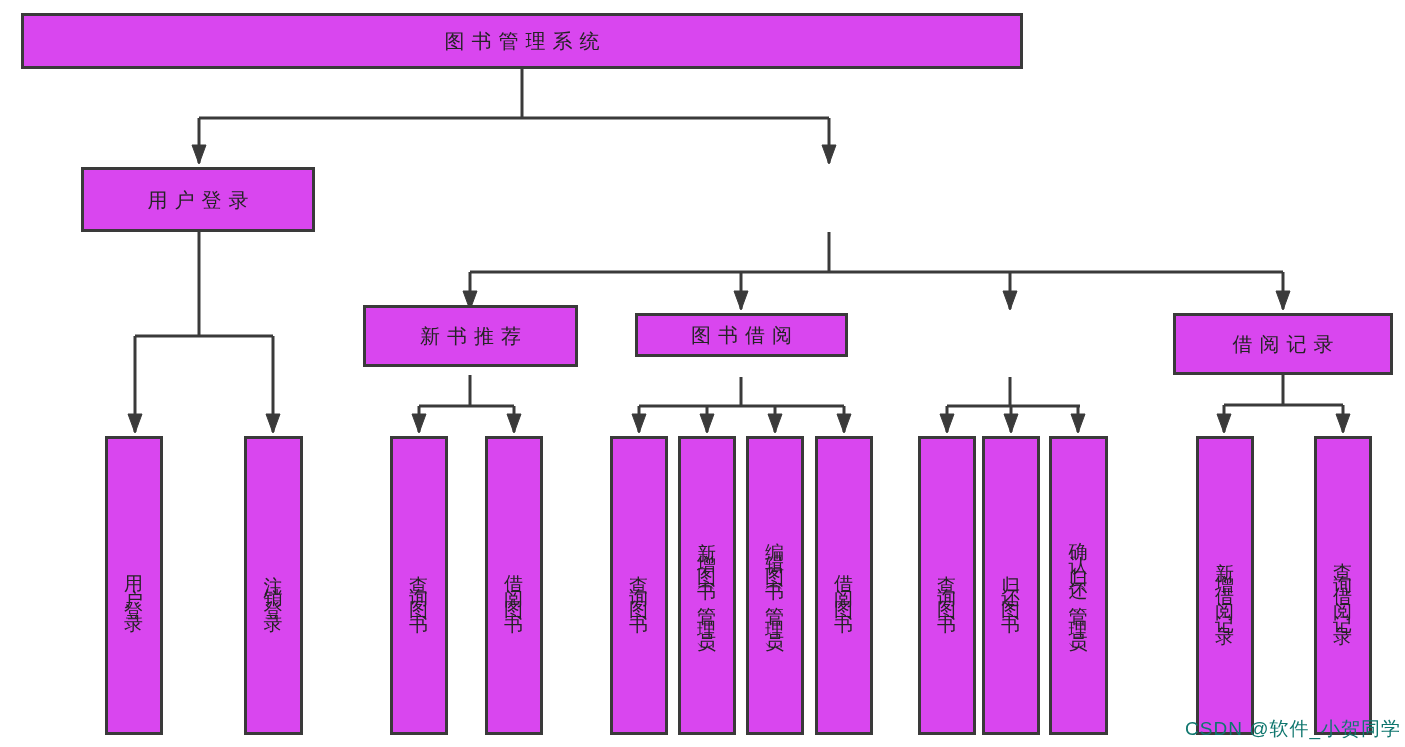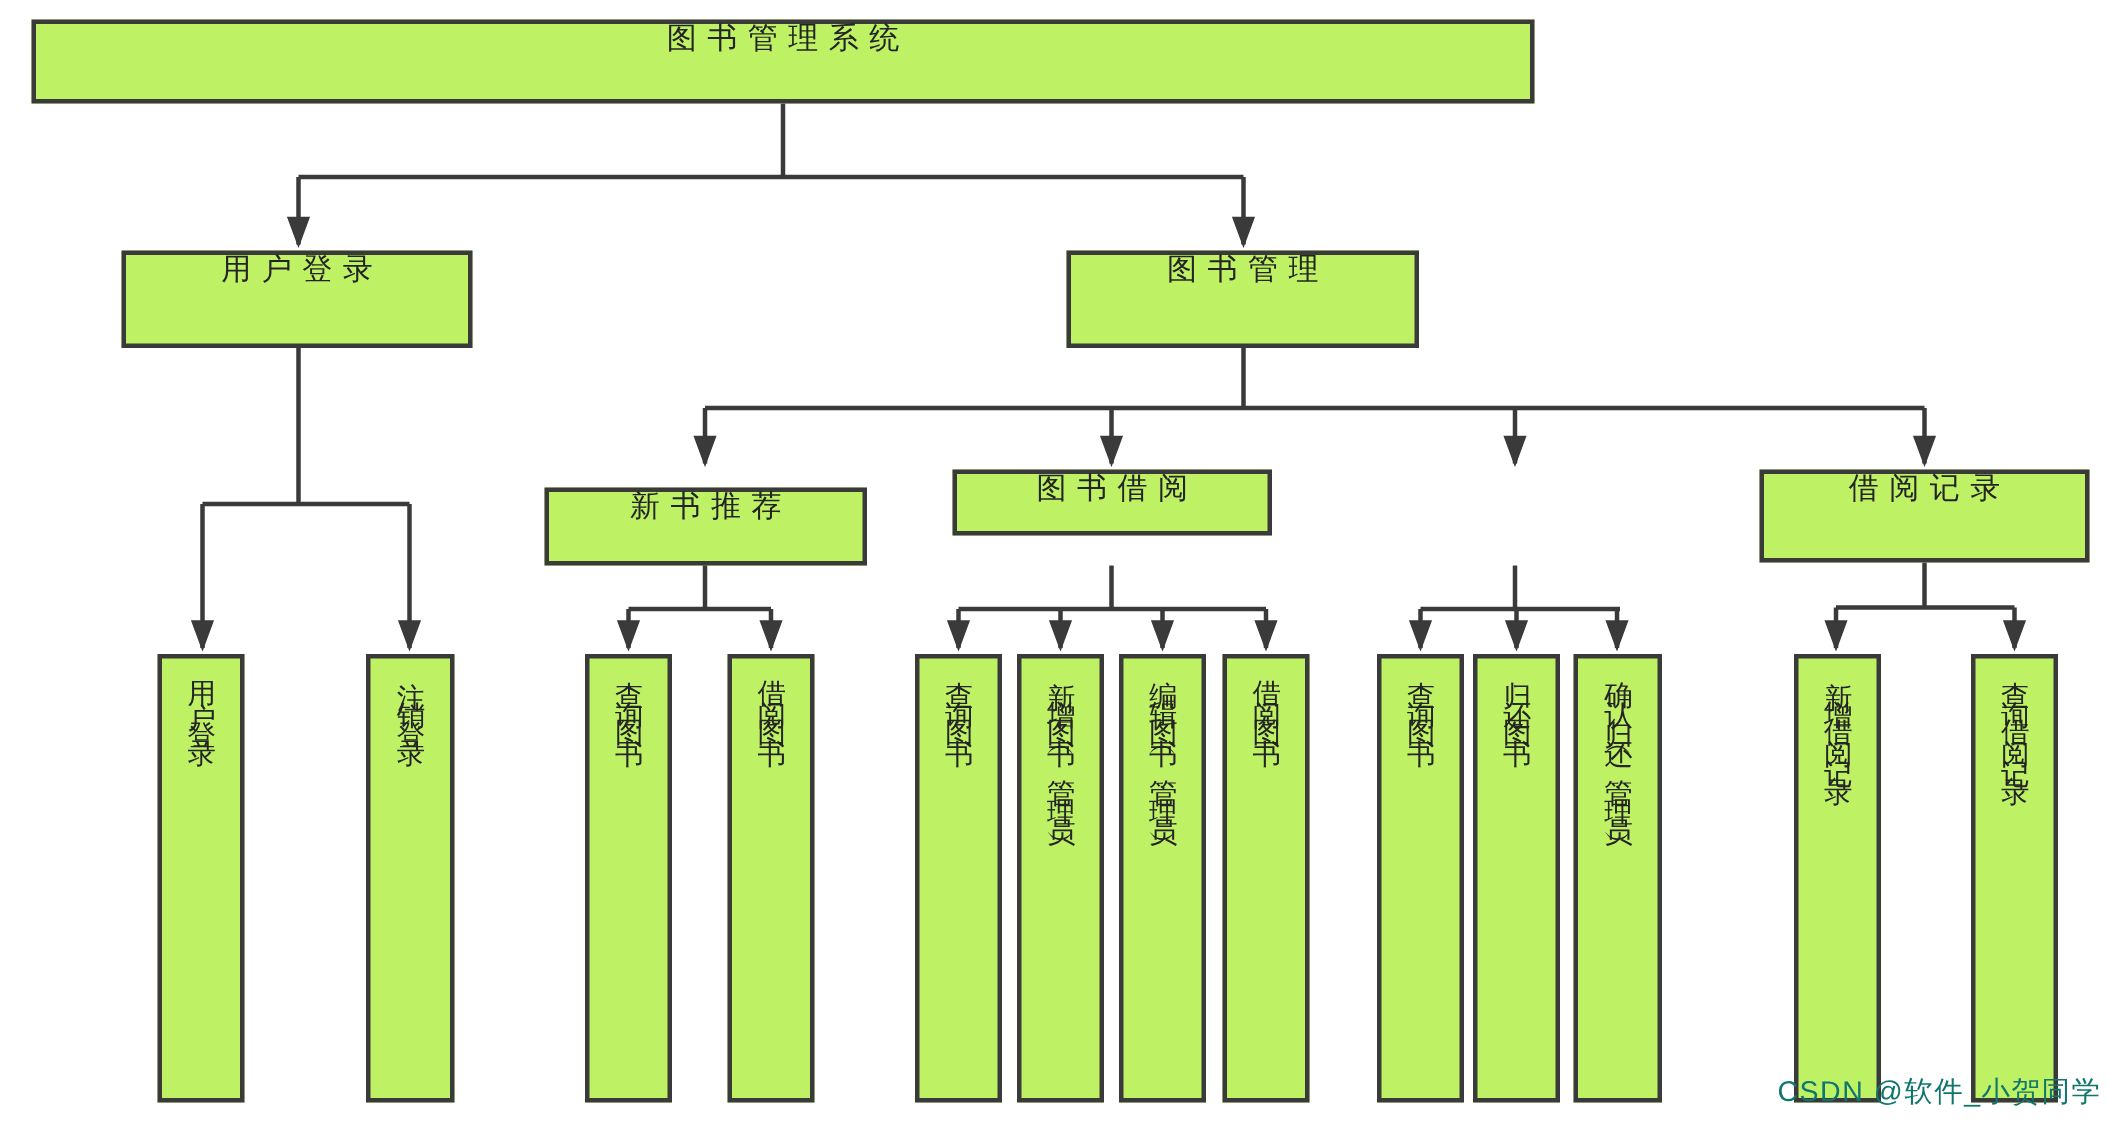--- a/index.html
+++ b/index.html
@@ -18,24 +18,24 @@
   #connectors {
     position: absolute;
     left: 0;
     top: 0;
     z-index: 1;
     pointer-events: none;
   }
   .node {
     position: absolute;
     box-sizing: border-box;
-    background: #bef264;
+    background: #d946ef;
     border: 3px solid #3a3a3a;
     display: flex;
-    align-items: flex-start;
+    align-items: center;
     justify-content: center;
     z-index: 2;
     color: #242424;
   }
   .node.hbox span {
     font-size: 20px;
     letter-spacing: 7px;
     text-indent: 7px; 
     white-space: nowrap;
     line-height: 1;
@@ -114,25 +114,22 @@
     </g>
   </svg>
 
   <div class="node hbox" style="left:21px; top:13px; width:1002px; height:56px;">
     <span>图书管理系统</span>
   </div>
 
   <div class="node hbox" style="left:81px; top:167px; width:234px; height:65px;">
     <span>用户登录</span>
   </div>
-  <div class="node hbox" style="left:711px; top:167px; width:235px; height:65px;">
-    <span>图书管理</span>
-  </div>
 
-  <div class="node hbox" style="left:363px; top:325px; width:215px; height:52px;">
+  <div class="node hbox" style="left:363px; top:305px; width:215px; height:62px;">
     <span>新书推荐</span>
   </div>
   <div class="node hbox" style="left:635px; top:313px; width:213px; height:44px;">
     <span>图书借阅</span>
   </div>
   <div class="node hbox" style="left:1173px; top:313px; width:220px; height:62px;">
     <span>借阅记录</span>
   </div>
 
   <div class="node leaf" style="left:105px; top:436px; width:58px; height:299px;">

